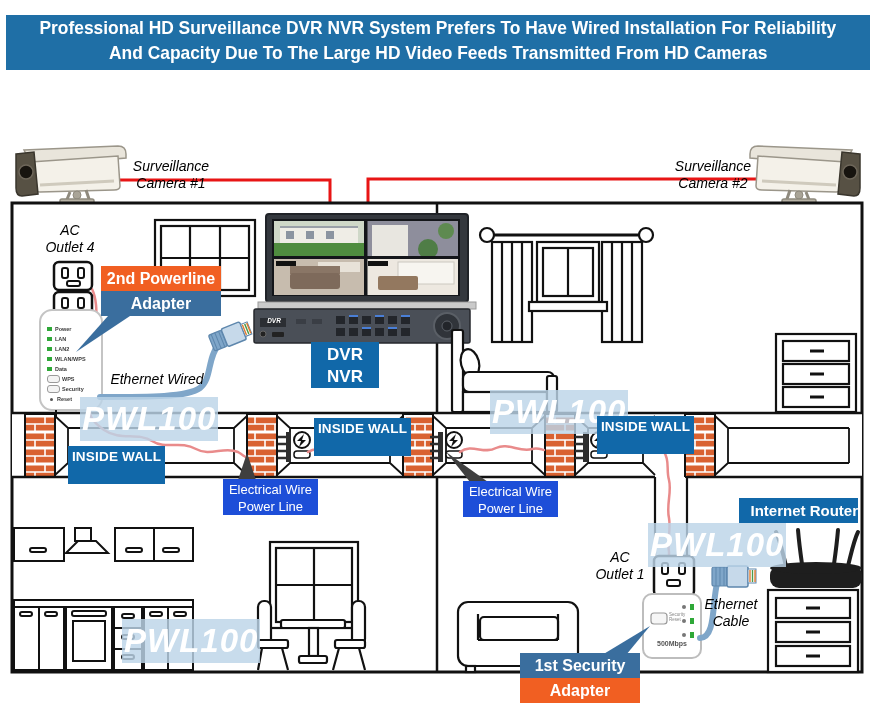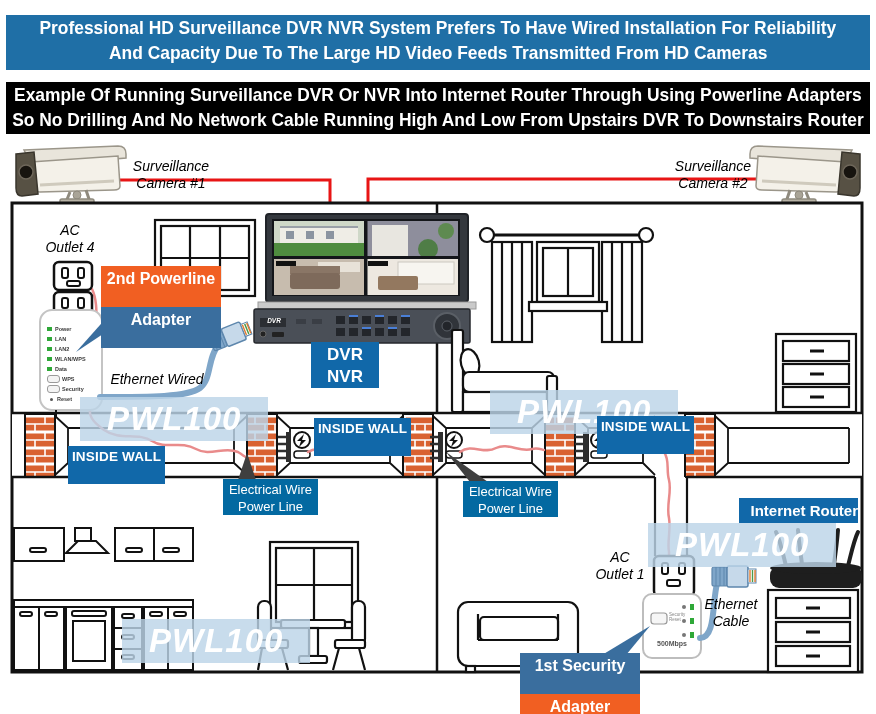--- a/index.html
+++ b/index.html
@@ -11,27 +11,27 @@
           align-items:center;color:#fff;font-weight:bold;font-size:18.5px;z-index:5;}
   .banner .bline{white-space:nowrap;transform:scaleX(.94);line-height:25px;}
   .banner-blue{top:15px;height:55px;background:#1F6FA6;}
   .banner-black{top:82px;height:52px;background:#000;}
   .plain{color:#000;font-size:14px;line-height:17px;text-align:center;z-index:5;font-style:italic;}
   .lbl-blue{background:#1168A9;color:#fff;text-align:center;z-index:5;}
   .inside-wall{width:97px;height:38px;font-size:13.5px;font-weight:600;line-height:22px;letter-spacing:.2px;}
   .router-lbl{width:119px;height:25px;font-size:15px;font-weight:600;line-height:25px;text-align:right;}
   .dvr-lbl{width:68px;height:46px;font-size:17px;font-weight:600;line-height:22px;padding-top:2px;box-sizing:border-box;}
   .callout{width:120px;text-align:center;color:#fff;font-size:16px;font-weight:600;z-index:5;}
-  .callout .part{height:41px;line-height:25px;}
+  .callout .part{height:25px;line-height:25px;}
   .co-orange{background:#F15F22;}
   .co-blue{background:#3A6E9E;}
-  .callout-gray{width:95px;height:36px;background:#0369a1;color:#fff;font-size:13px;
+  .callout-gray{width:95px;height:36px;background:#1d4ed8;color:#fff;font-size:13px;
                 line-height:17px;text-align:center;padding-top:2px;box-sizing:border-box;z-index:5;}
   .wm{background:rgba(188,212,232,.82);color:#fff;font-weight:bold;font-style:italic;
-      font-size:33px;line-height:44px;padding:0 27px;letter-spacing:1px;z-index:4;}
+      font-size:33px;line-height:44px;padding:0 2px;letter-spacing:1px;z-index:4;}
   .ledrow{display:flex;align-items:center;height:10px;}
   .ledrow .led{width:5px;height:4px;background:#2FA838;margin-right:3px;flex:none;}
   .ledrow .pill{width:11px;height:6px;border:1px solid #9a9a9a;border-radius:3px;margin-right:2px;flex:none;background:#f4f4f4;}
   .ledrow .dot{width:3px;height:3px;border-radius:50%;background:#555;margin:0 4px 0 3px;flex:none;}
   .ledrow span.t{font-size:5.5px;font-weight:bold;color:#3a3a3a;white-space:nowrap;}
   .tinytxt{z-index:5;}
 </style>
 </head>
 <body>
 
@@ -351,24 +351,20 @@
     <polygon points="602,655 626,655 650,626" fill="#3A6E9E"></polygon>
     <polygon points="238,480 256,480 247,453" fill="#3F3F3F"></polygon>
     <polygon points="470,482 488,482 446,452" fill="#3F3F3F"></polygon>
   </g>
 </svg>
 
 <div class="abs banner banner-blue">
   <div class="bline">Professional HD Surveillance DVR NVR System Prefers To Have Wired Installation For Reliability</div>
   <div class="bline">And Capacity Due To The Large HD Video Feeds Transmitted From HD Cameras</div>
 </div>
-<div class="abs banner banner-black">
-  <div class="bline">Example Of Running Surveillance DVR Or NVR Into Internet Router Through Using Powerline Adapters</div>
-  <div class="bline">So No Drilling And No Network Cable Running High And Low From Upstairs DVR To Downstairs Router</div>
-</div>
 
 <div class="abs plain" style="left:118px;top:158px;width:106px;">
   <div>Surveillance</div>
   <div>Camera #1</div>
 </div>
 <div class="abs plain" style="left:660px;top:158px;width:106px;">
   <div>Surveillance</div>
   <div>Camera #2</div>
 </div>
 

